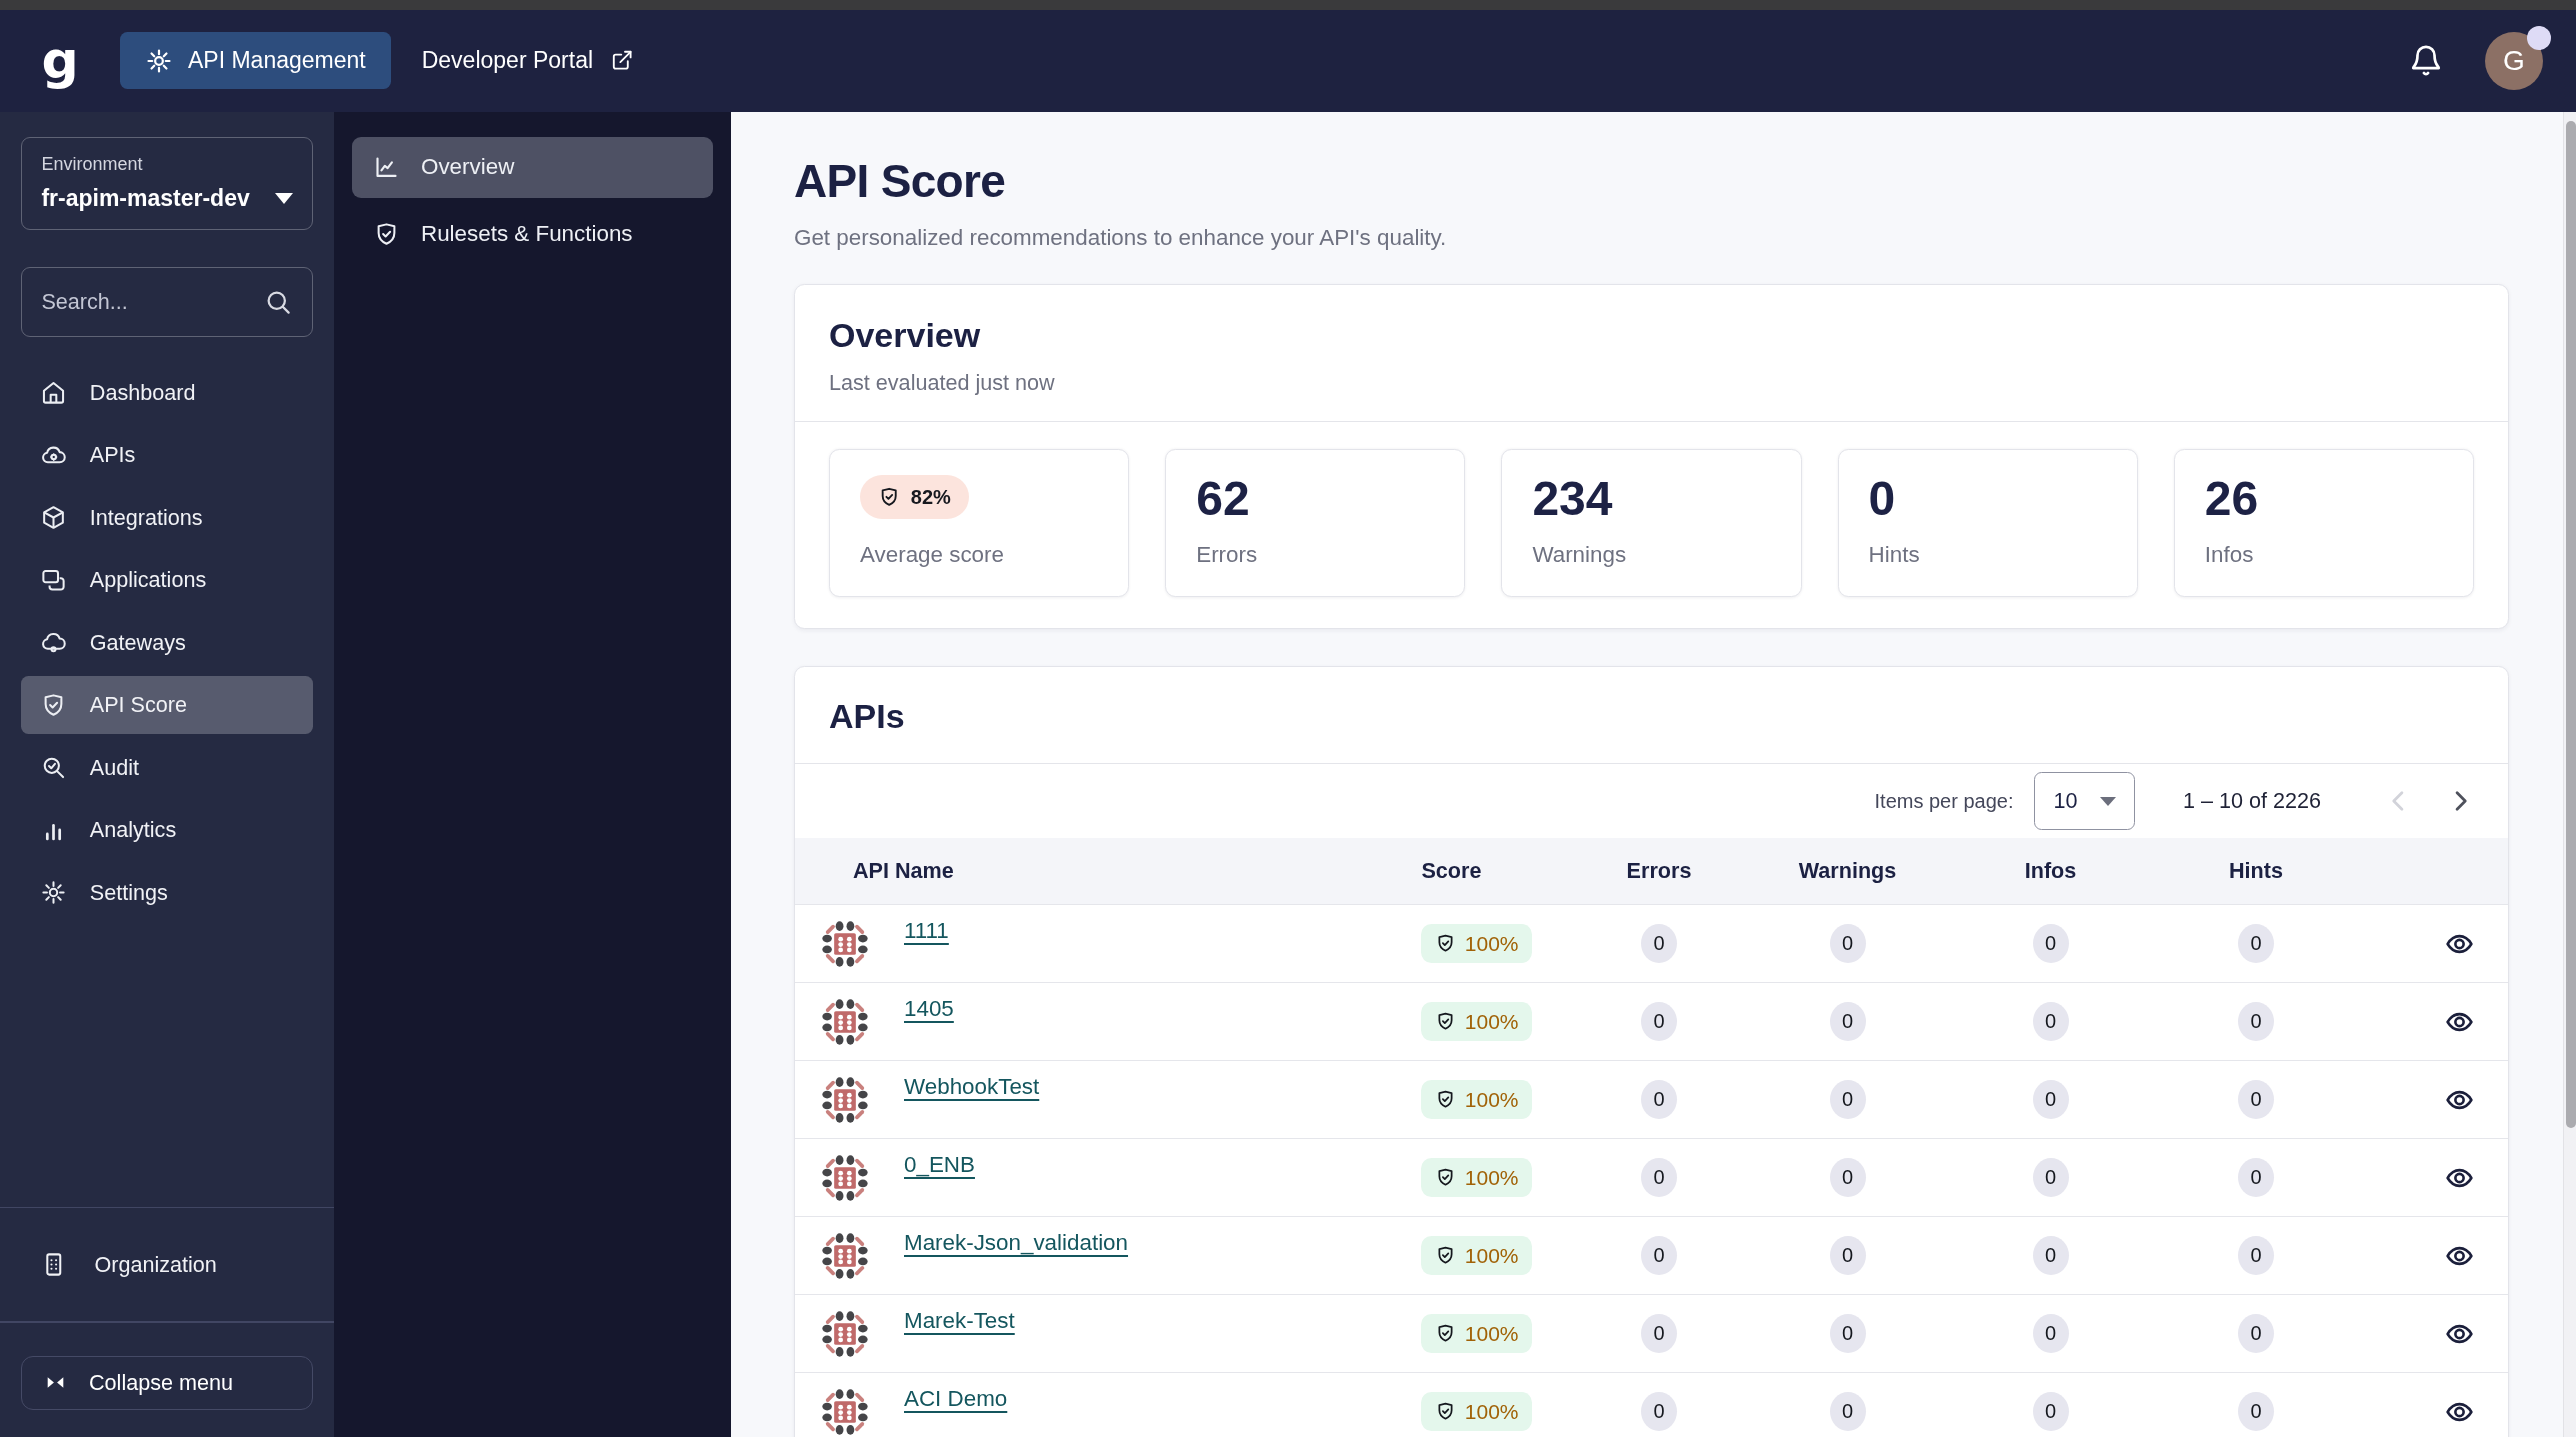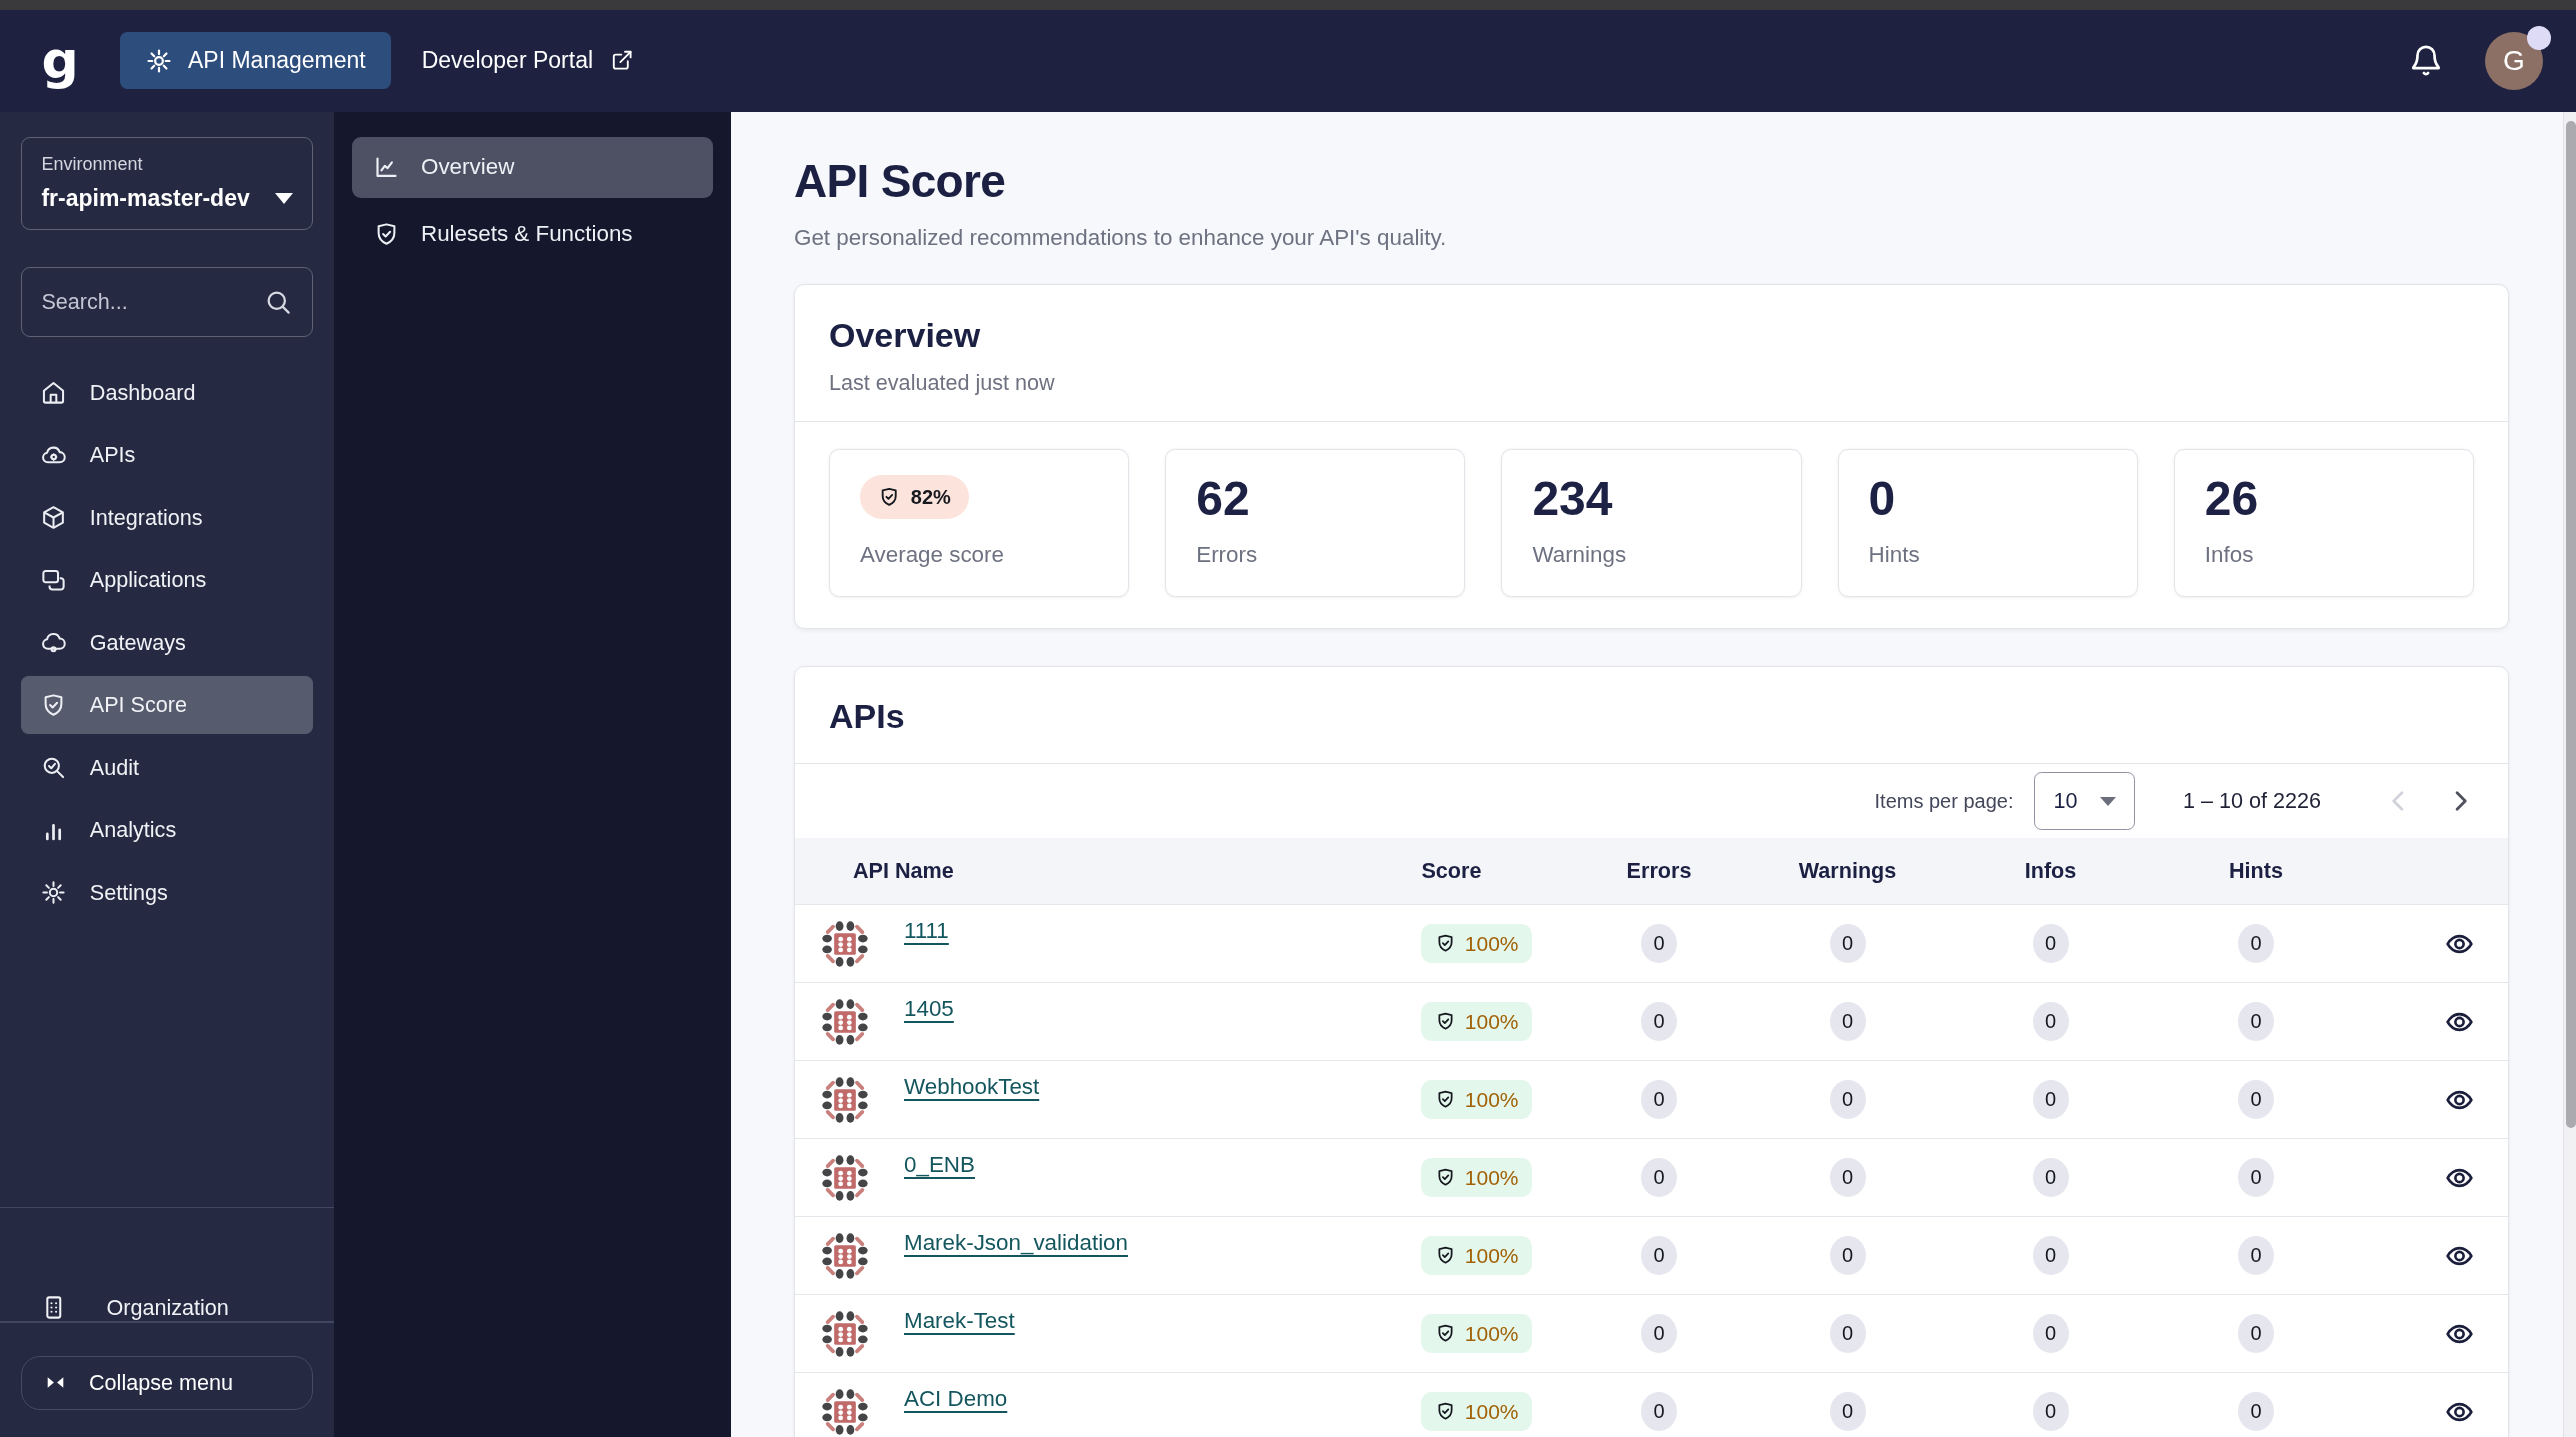--- a/index.html
+++ b/index.html
@@ -49,24 +49,24 @@
   .search-box{margin-top:37px;border:1.5px solid #5f6375;border-radius:9px;height:70px;
     display:flex;align-items:center;justify-content:space-between;padding:0 19.4px;cursor:text;}
   .search-placeholder{color:#c3c6d4;font-size:21.6px;}
   .nav{margin-top:27px;display:flex;flex-direction:column;gap:4.5px;}
   .nav-item{display:flex;align-items:center;gap:22.4px;height:58px;padding:0 19.4px;
     border-radius:7.5px;font-size:21.6px;color:#f1f2f6;cursor:pointer;}
   .nav-item.selected{background:#575b6e;}
   .nav-item .ic{color:#eceef3;}
   .sidebar-bottom{margin-top:auto;}
   .side-divider{height:1.5px;background:#414663;margin:0 -21px;}
-  .org-item{display:flex;align-items:flex-end;gap:39px;height:113px;padding:0 19.4px;
+  .org-item{display:flex;align-items:center;gap:27px;height:113px;padding:0 19.4px;
     font-size:21.6px;cursor:pointer;}
   .collapse-btn{margin-top:33px;width:100%;height:54px;border:1.5px solid #454a66;
-    border-radius:19px;background:transparent;color:#fff;font-size:21.6px;display:flex;
+    border-radius:12px;background:transparent;color:#fff;font-size:21.6px;display:flex;
     align-items:center;gap:21px;padding:0 21px;cursor:pointer;font-family:inherit;}
 
   
   .subsidebar{width:397px;background:var(--subsidebar-bg);padding:25px 18px;
     color:#eef0f5;flex-shrink:0;display:flex;flex-direction:column;gap:6px;}
   .sub-item{display:flex;align-items:center;gap:21px;height:61px;border-radius:9px;
     padding:0 21px;font-size:22.4px;cursor:pointer;}
   .sub-item.selected{background:#4e5164;}
 
   

